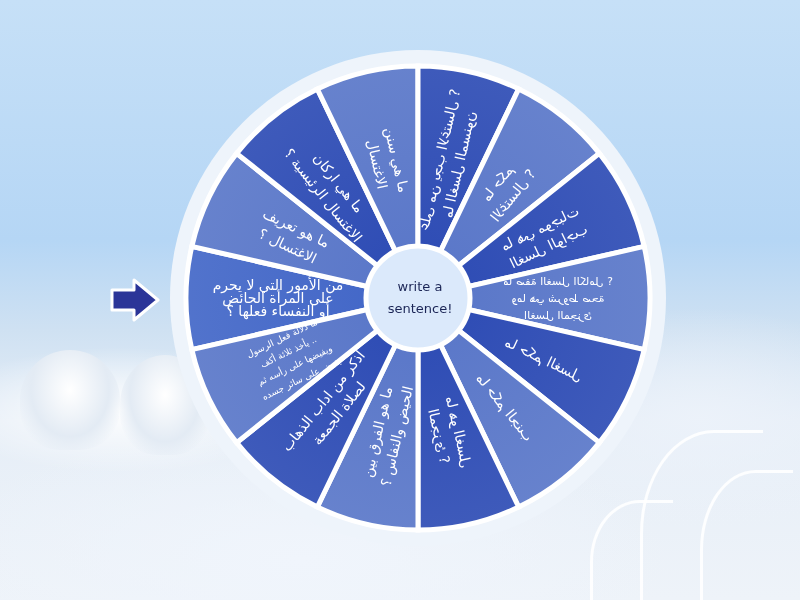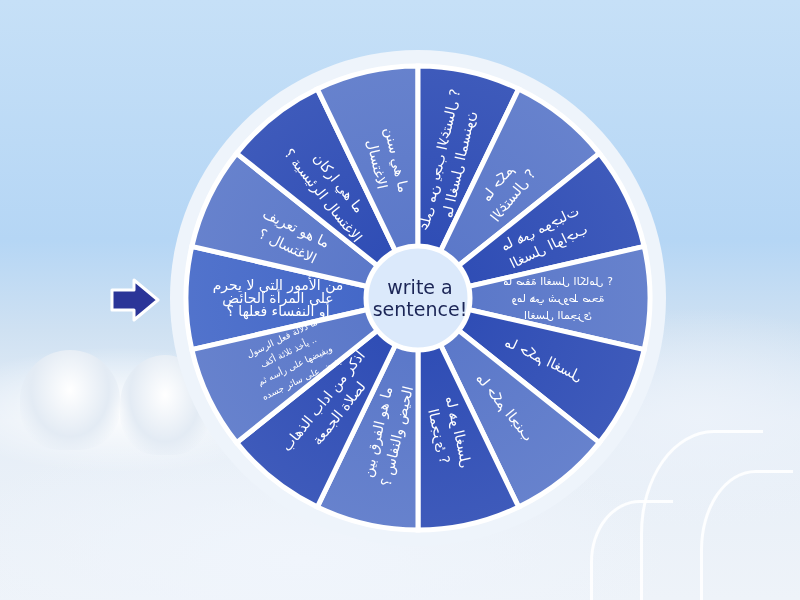--- a/index.html
+++ b/index.html
@@ -26,21 +26,21 @@
   .arrow {
     position: absolute; left: 110px; top: 278px; width: 50px; height: 44px;
   }
   .wheel {
     position: absolute; left: 168px; top: 48px; width: 500px; height: 500px;
   }
   .hub-text {
     position: absolute; left: 370px; top: 250px; width: 100px; height: 96px;
     display: flex; flex-direction: column; align-items: center; justify-content: center;
     text-align: center; color: #1b2556; font-family: "DejaVu Sans", sans-serif;
-    font-size: 19px; line-height: 22px;
+    font-size: 13px; line-height: 22px;
   }
   .seg-label {
     position: absolute; left: 0; top: 0;
     color: #ffffff; font-family: "DejaVu Sans", sans-serif;
     text-align: center; white-space: pre-line; direction: rtl;
     transform-origin: 0 0;
   }
 </style>
 </head>
 <body>

